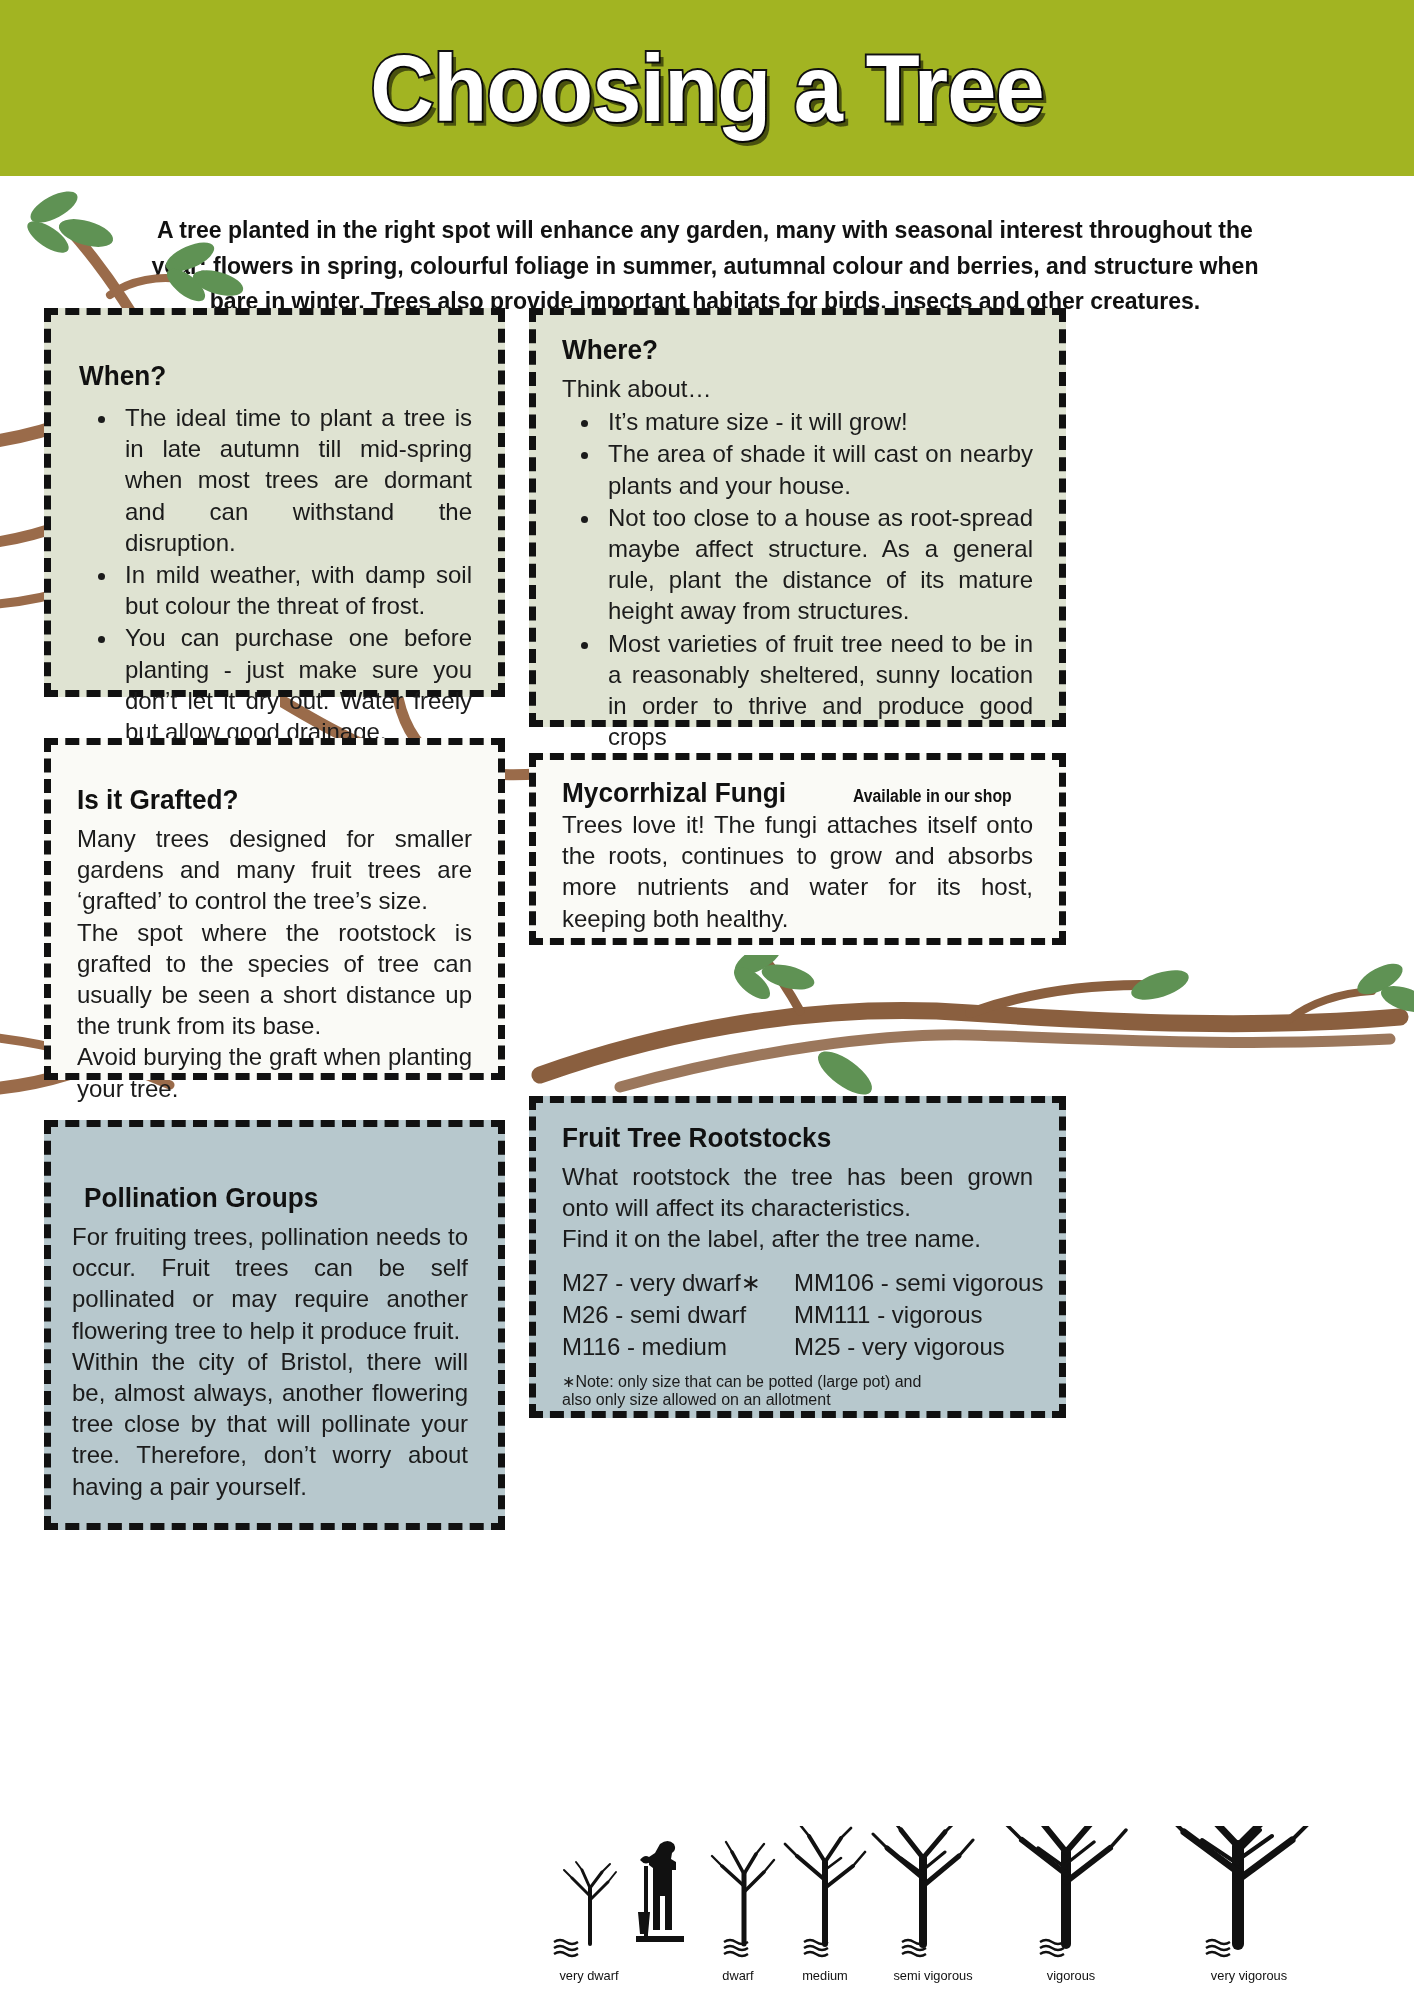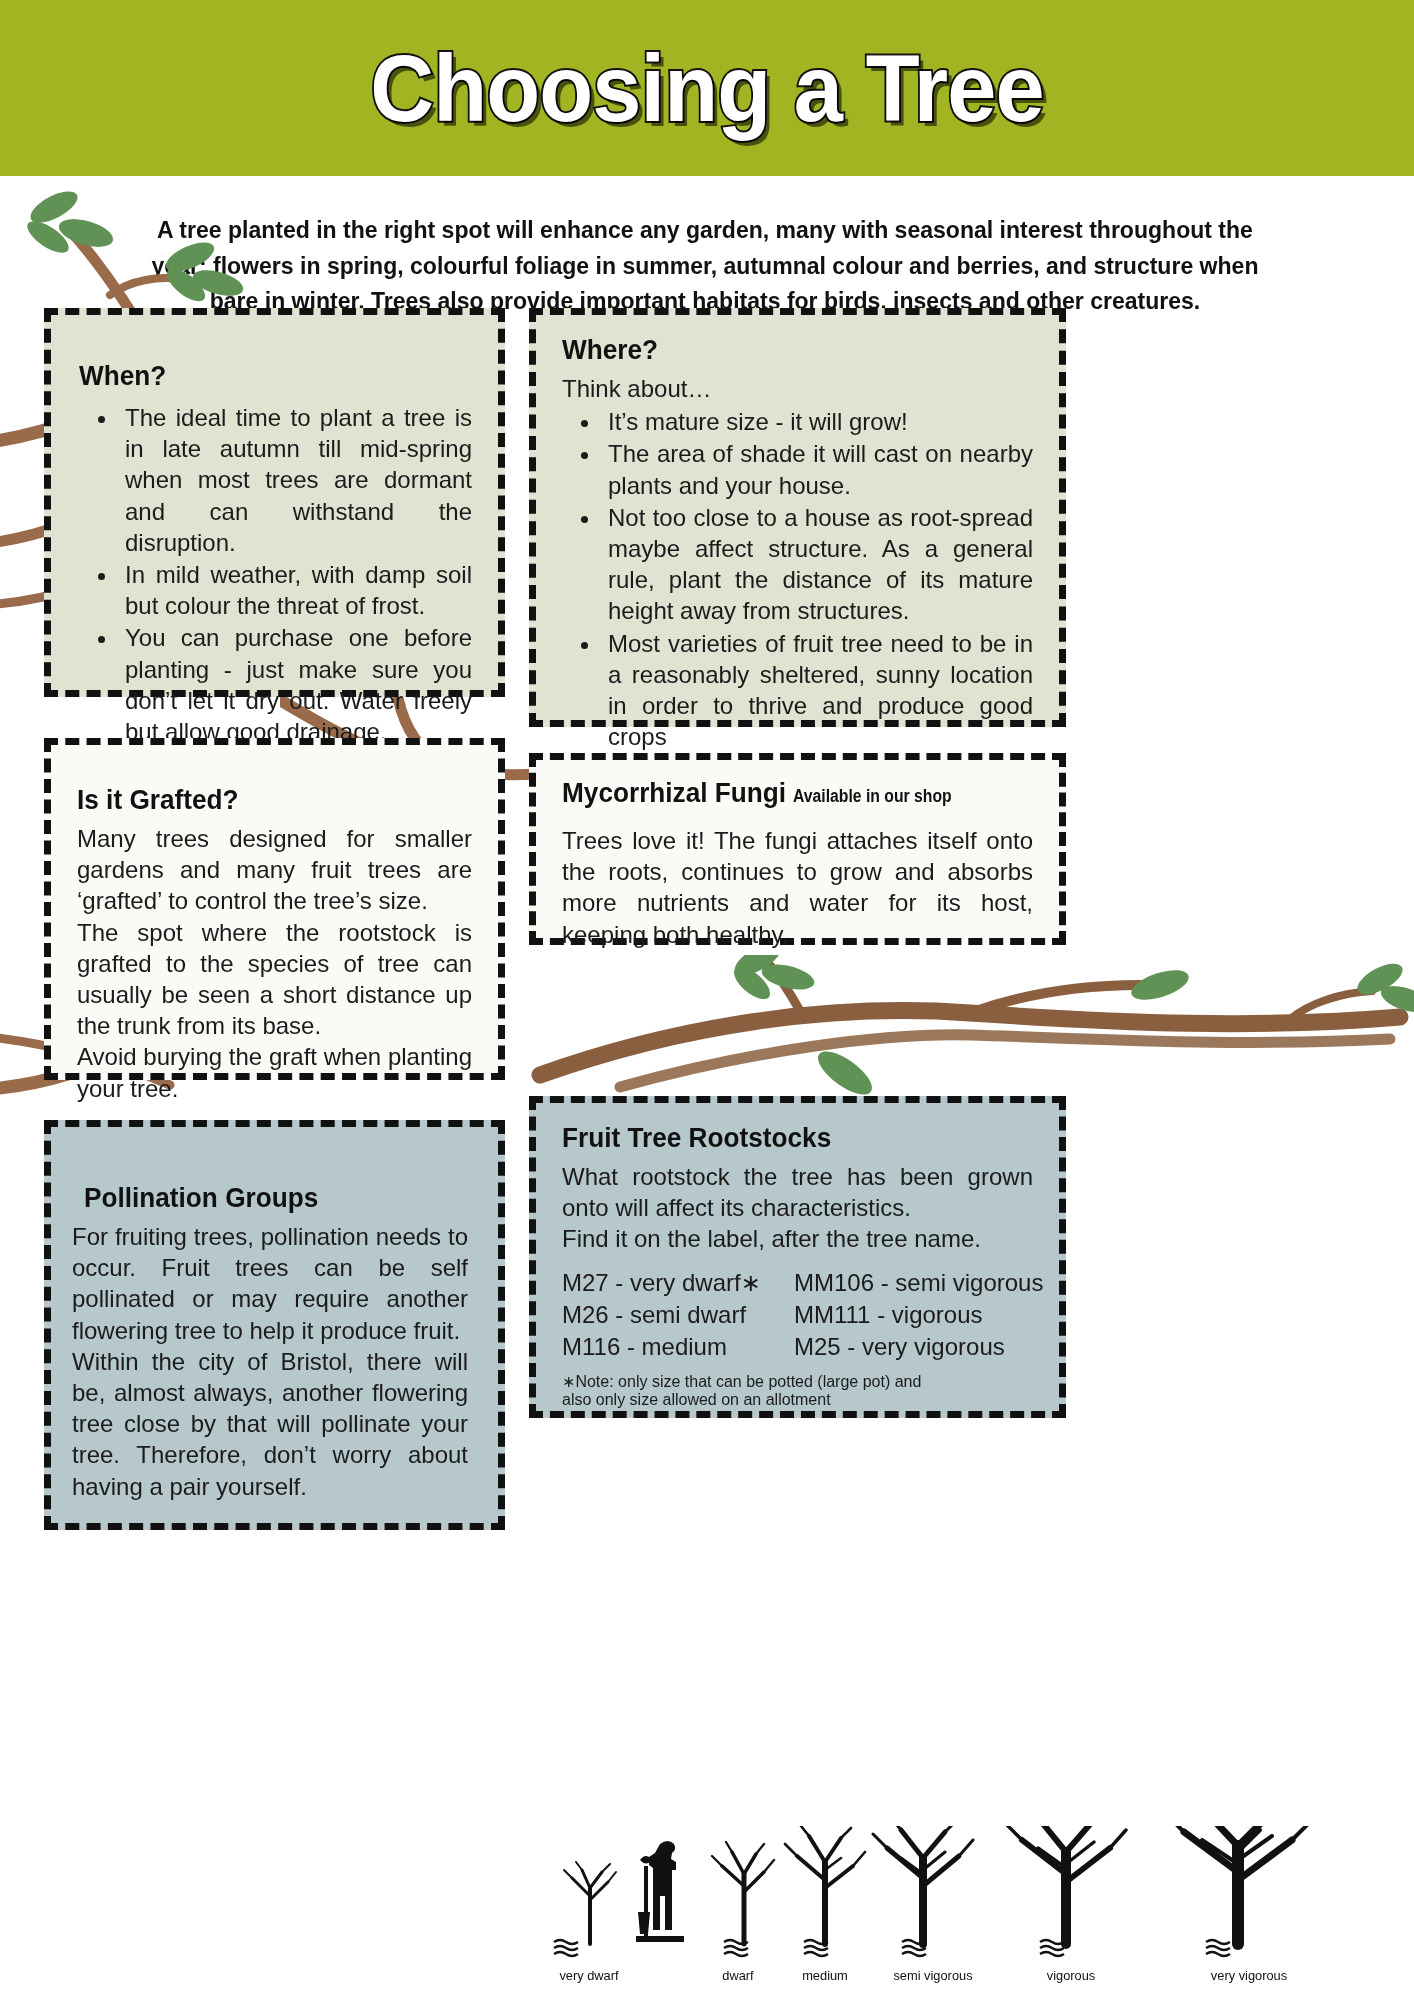--- a/index.html
+++ b/index.html
@@ -72,21 +72,21 @@
   #panel-pollen    { left: 44px;  top: 1120px; width: 461px; height: 410px; padding-top: 30px; padding-left: 17px;}
   #panel-rootstock { left: 529px; top: 1096px; width: 537px; height: 322px; }
 
   #panel-when  h2 { margin-top: 26px; margin-bottom: 10px; }
   #panel-grafted h2 { margin-top: 20px; }
   #panel-pollen h2 { margin-top: 26px; margin-left: 16px; }
   #panel-pollen p { margin-left: 4px; margin-right: 4px; }
   #panel-when ul { margin-top: 2px; }
 
   
-  .fungi-head { display: flex; align-items: baseline; margin-bottom: 16px;}
+  .fungi-head { display: flex; align-items: baseline; gap: 60px; margin-bottom: 0;}
   .fungi-head h2 { margin: 0; }
   .shop-tag {
     font-size: 17.5px; font-weight: 700; color: #111;
     transform: scaleX(0.9); transform-origin: left center;
     white-space: nowrap;
   }
 
   
   .rs-grid {
     display: grid; grid-template-columns: 232px 1fr;

